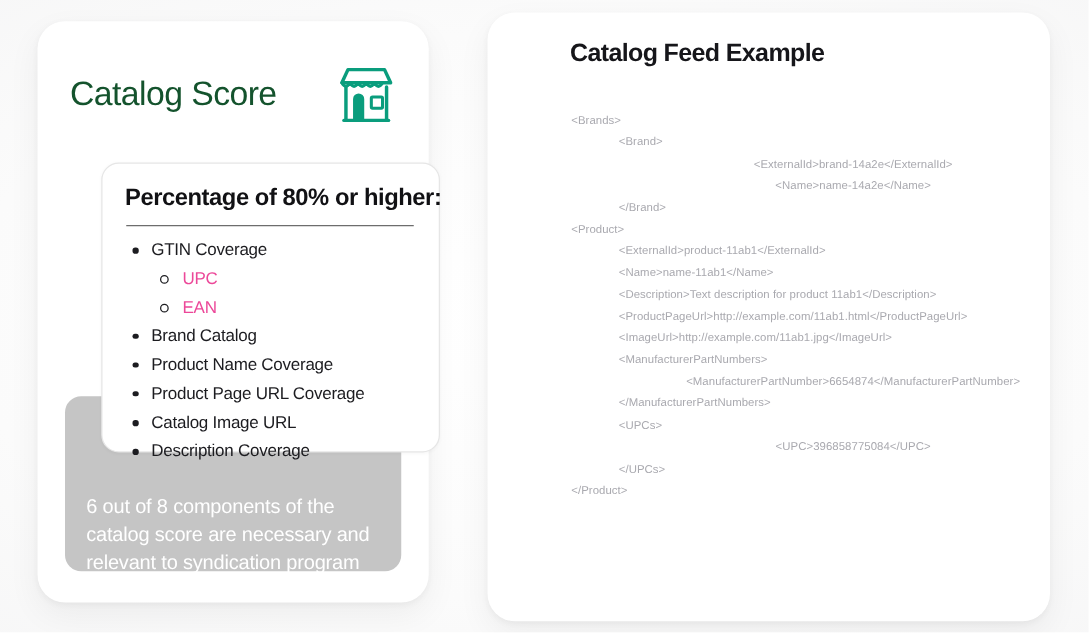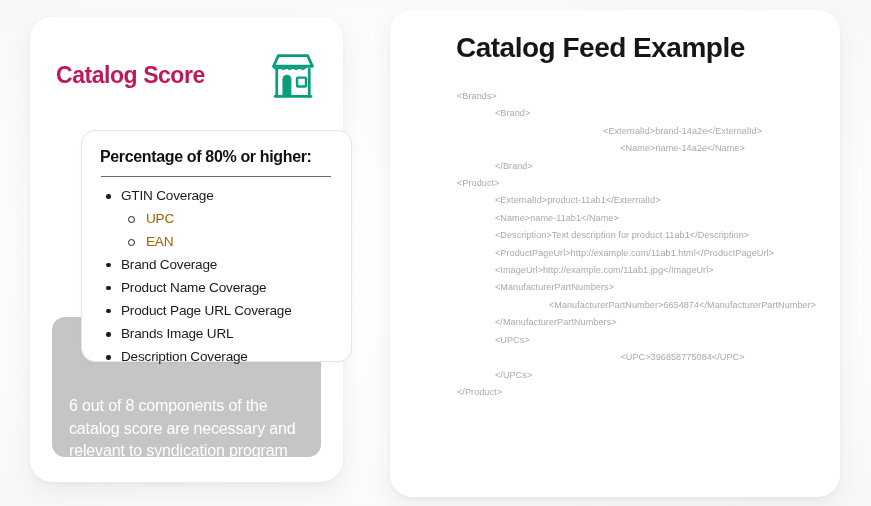--- a/index.html
+++ b/index.html
@@ -59,23 +59,23 @@
     left: 26px;
     top: 28px;
     right: 20px;
     height: 62px;
     display: flex;
     align-items: center;
     justify-content: space-between;
   }
 
   .card-title {
-    font-size: 23px;
-    font-weight: bold;
-    color: #be185d;
+    font-size: 27px;
+    font-weight: normal;
+    color: #14532d;
     letter-spacing: -0.45px;
     line-height: 1.1;
   }
 
   .store-icon {
     display: block;
     width: 52px;
     height: 52px;
     flex: 0 0 auto;
     margin-right: 4px;
@@ -111,21 +111,21 @@
     width: 271px;
     height: 232px;
     background: #ffffff;
     border: 1px solid #e6e6e6;
     border-radius: 14px;
     box-shadow: 0 1px 3px rgba(0,0,0,0.035);
     padding: 17px 14px 0 18px;
   }
 
   .panel-heading {
-    font-size: 16px;
+    font-size: 19px;
     font-weight: bold;
     color: #111114;
     letter-spacing: -0.35px;
     white-space: nowrap;
   }
 
   .panel-divider {
     margin: 10px 6px 0 1px;
     height: 1px;
     background: #6d6d6d;
@@ -161,21 +161,21 @@
   .sub-bullets {
     margin: 9px 0 0 0;
     padding: 0;
     list-style: none;
   }
 
   .sub-bullets > li {
     position: relative;
     padding-left: 25px;
     font-size: 13.6px;
-    color: #a16207;
+    color: #ec4899;
     line-height: 1.0;
     margin-bottom: 9.5px;
     letter-spacing: -0.2px;
   }
 
   .sub-bullets > li::before {
     content: "";
     position: absolute;
     left: 7px;
     top: 4px;
@@ -184,21 +184,21 @@
     border-radius: 50%;
     border: 1px solid #1c1c20;
     background: transparent;
   }
 
   
   .right-title {
     position: absolute;
     left: 66px;
     top: 22px;
-    font-size: 28px;
+    font-size: 20px;
     font-weight: bold;
     color: #16161a;
     letter-spacing: -0.5px;
   }
 
   .xml-block {
     position: absolute;
     left: 55px;
     top: 78px;
     right: 8px;
@@ -251,24 +251,24 @@
     </div>
 
     <div class="white-panel">
       <div class="panel-heading">Percentage of 80% or higher:</div>
       <div class="panel-divider"></div>
       <ul class="bullets" id="bullet-list">
           <li><span>GTIN Coverage</span><ul class="sub-bullets">
               <li>UPC</li>
               <li>EAN</li>
             </ul></li>
-          <li><span>Brand Coverage</span></li>
+          <li><span>Brand Catalog</span></li>
           <li><span>Product Name Coverage</span></li>
           <li><span>Product Page URL Coverage</span></li>
-          <li><span>Brands Image URL</span></li>
+          <li><span>Catalog Image URL</span></li>
           <li><span>Description Coverage</span></li>
         </ul>
     </div>
 
   </div>
 
   <div class="card" id="right-card">
     <div class="right-title">Catalog Feed Example</div>
 
     <div class="xml-block" id="xml-block">

